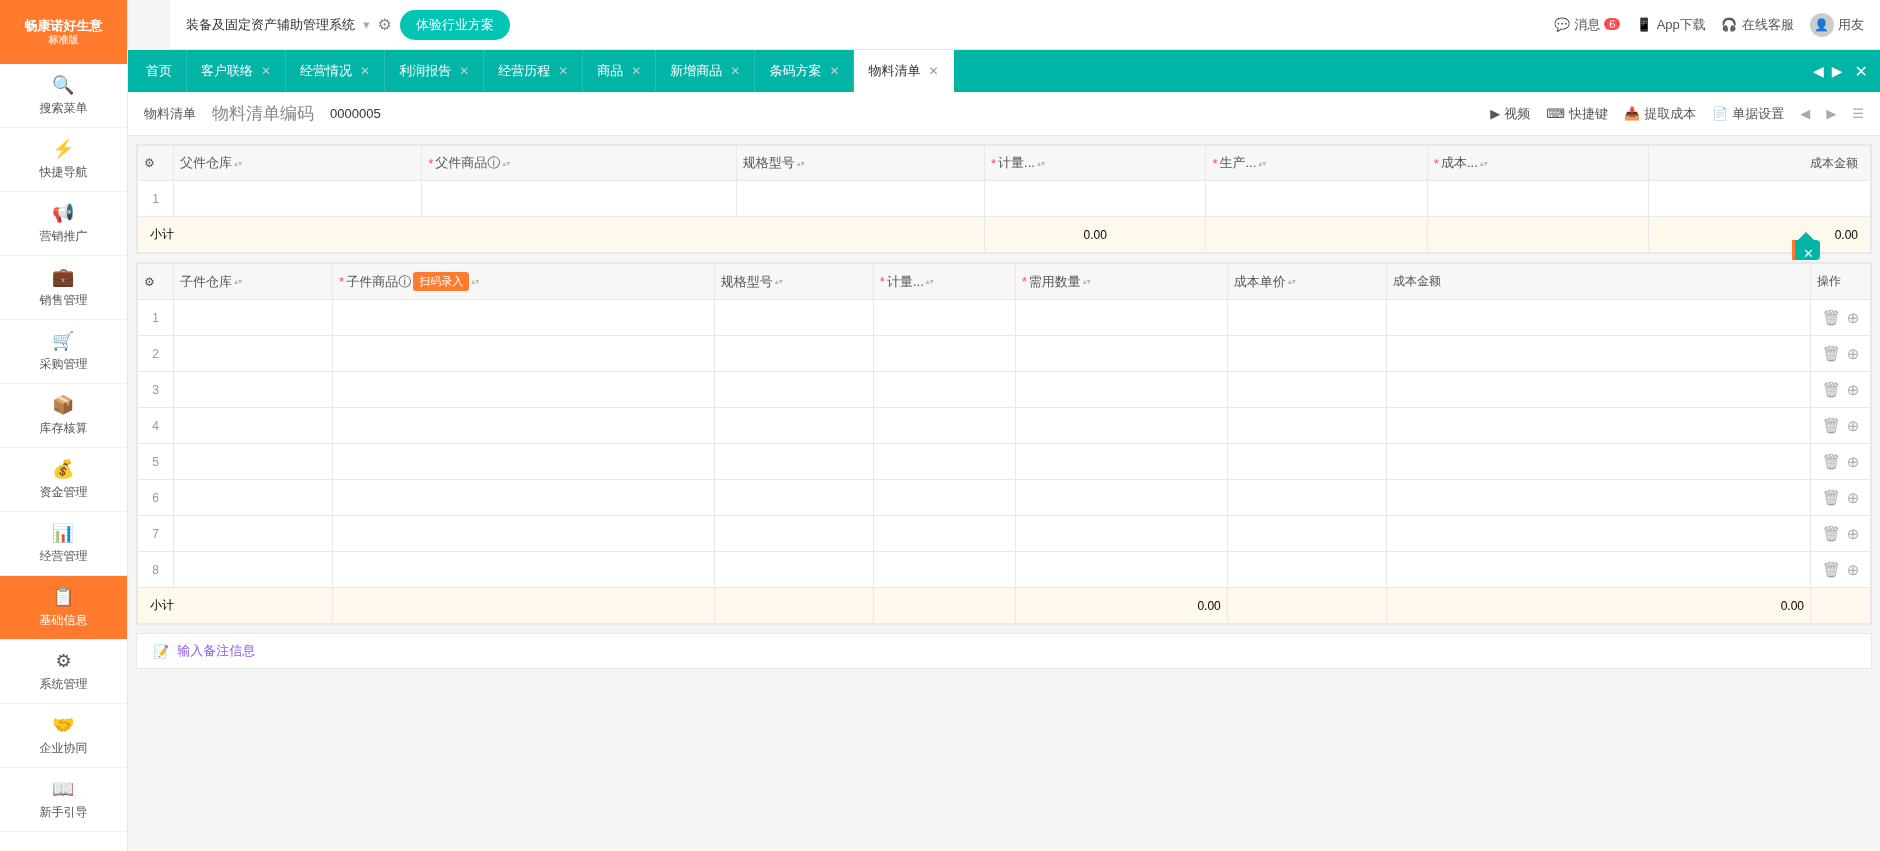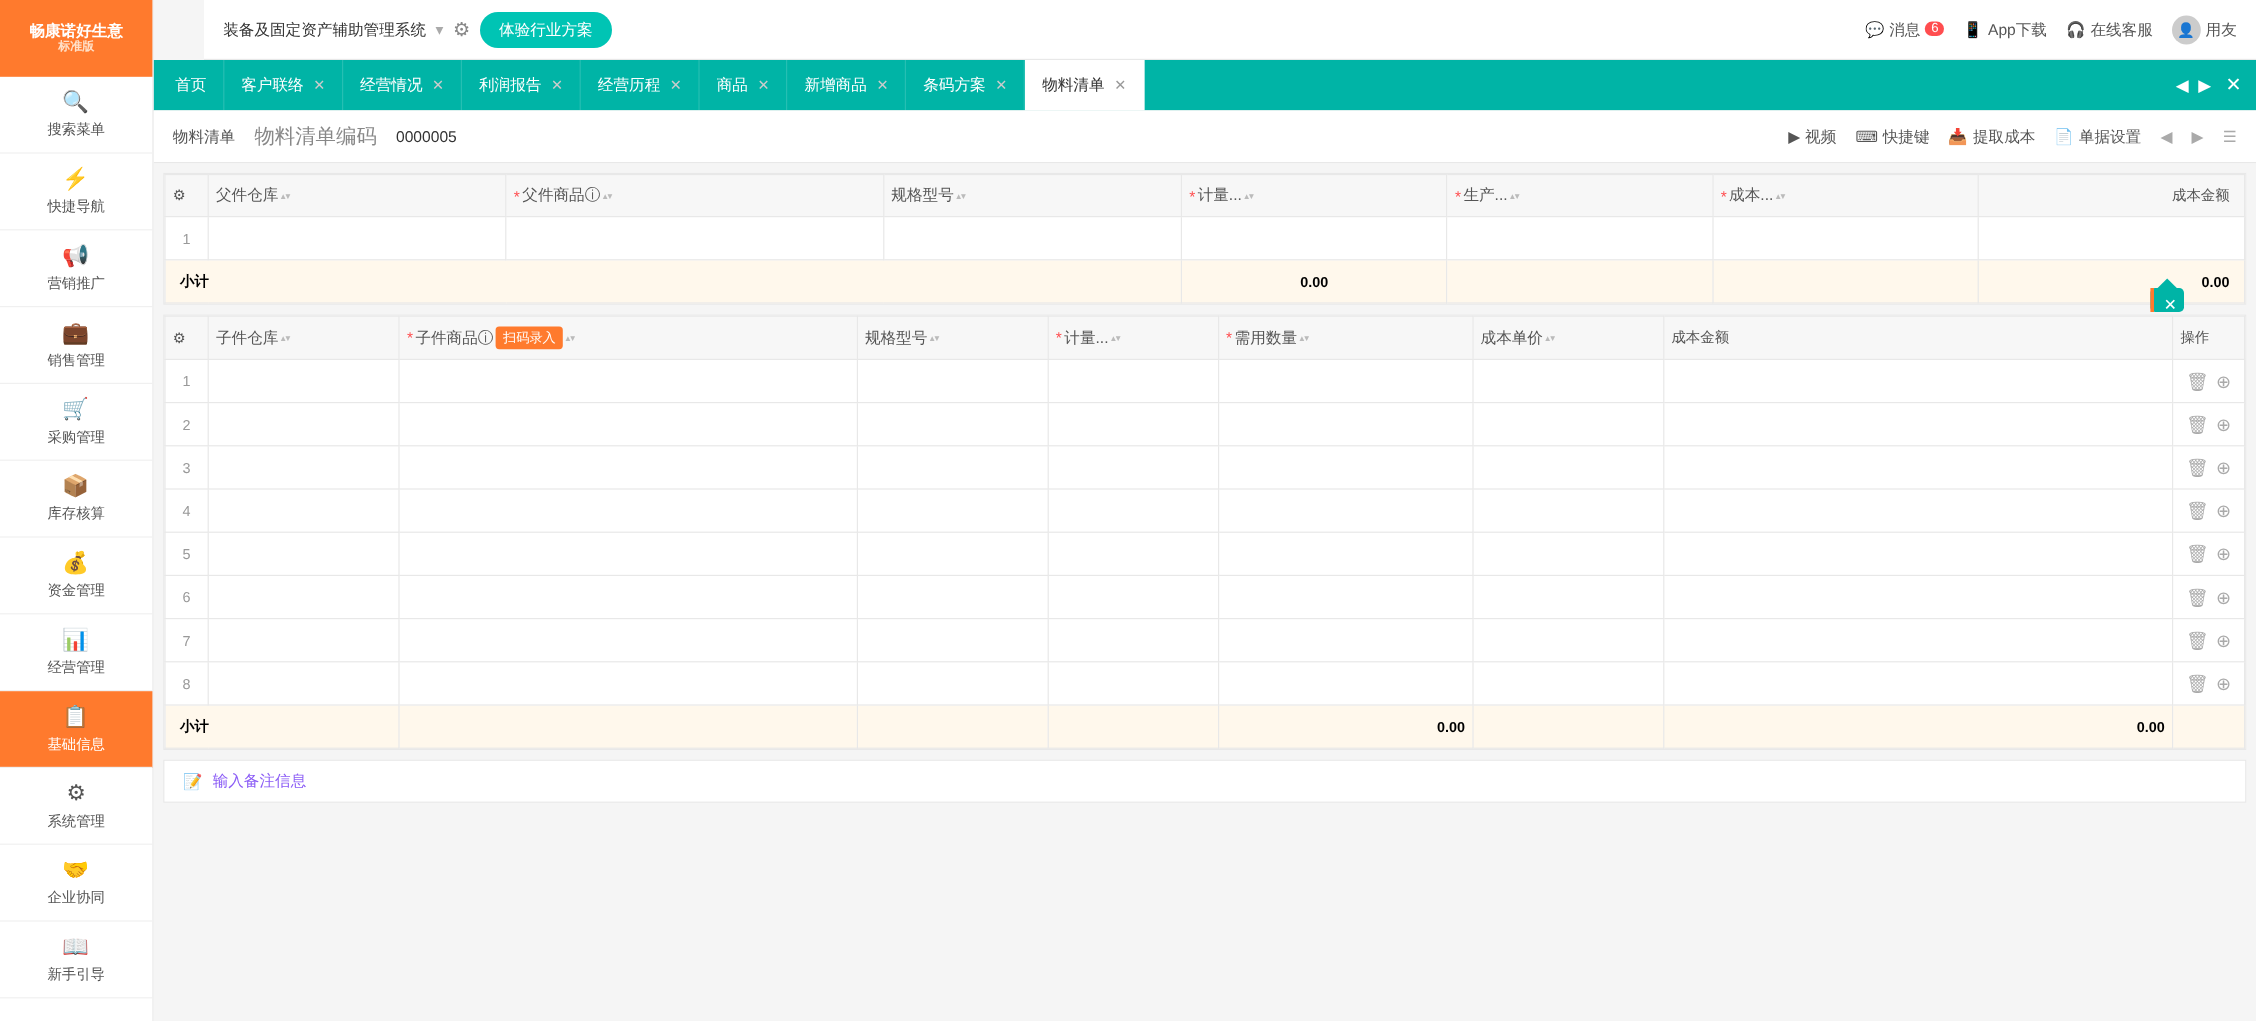--- a/index.html
+++ b/index.html
@@ -159,21 +159,21 @@
       font-weight: normal;
     }
     .data-table td {
       border: 1px solid #e8e8e8;
       padding: 6px;
       height: 36px;
       font-size: 12px;
     }
     .data-table .subtotal-row td {
       background: #fff8ec;
-      font-weight: bold;
+      font-weight: normal;
       font-size: 12px;
     }
     .th-gear { text-align: center; width: 32px; }
     .required-star { color: #ff4d4f; }
     .col-num { width: 36px; text-align: center; color: #999; }
     .col-action { width: 60px; text-align: center; }
     .action-icons { display: flex; align-items: center; justify-content: center; gap: 6px; }
     .action-icon { color: #aaa; cursor: pointer; font-size: 15px; }
 
     .scan-btn {

